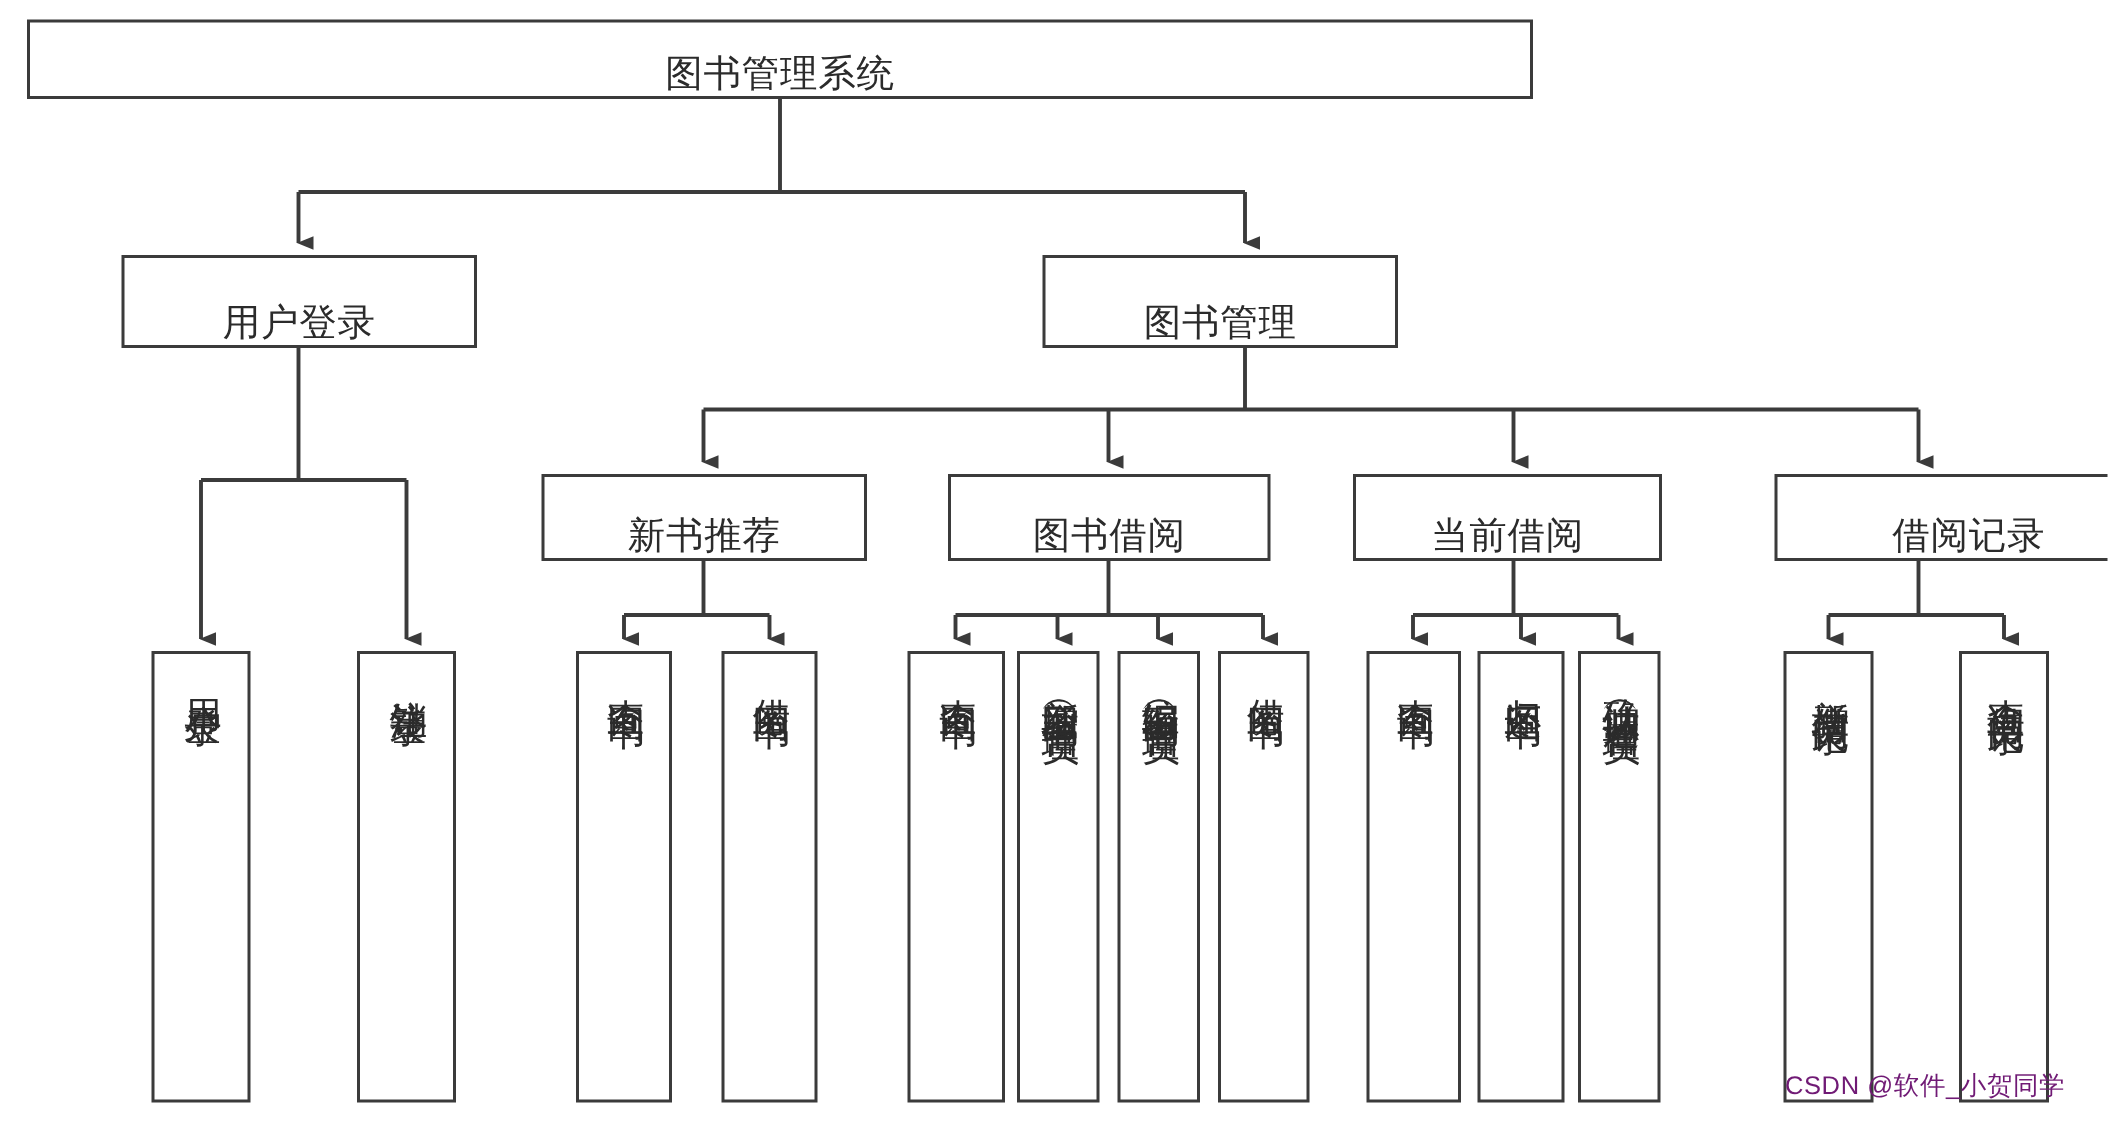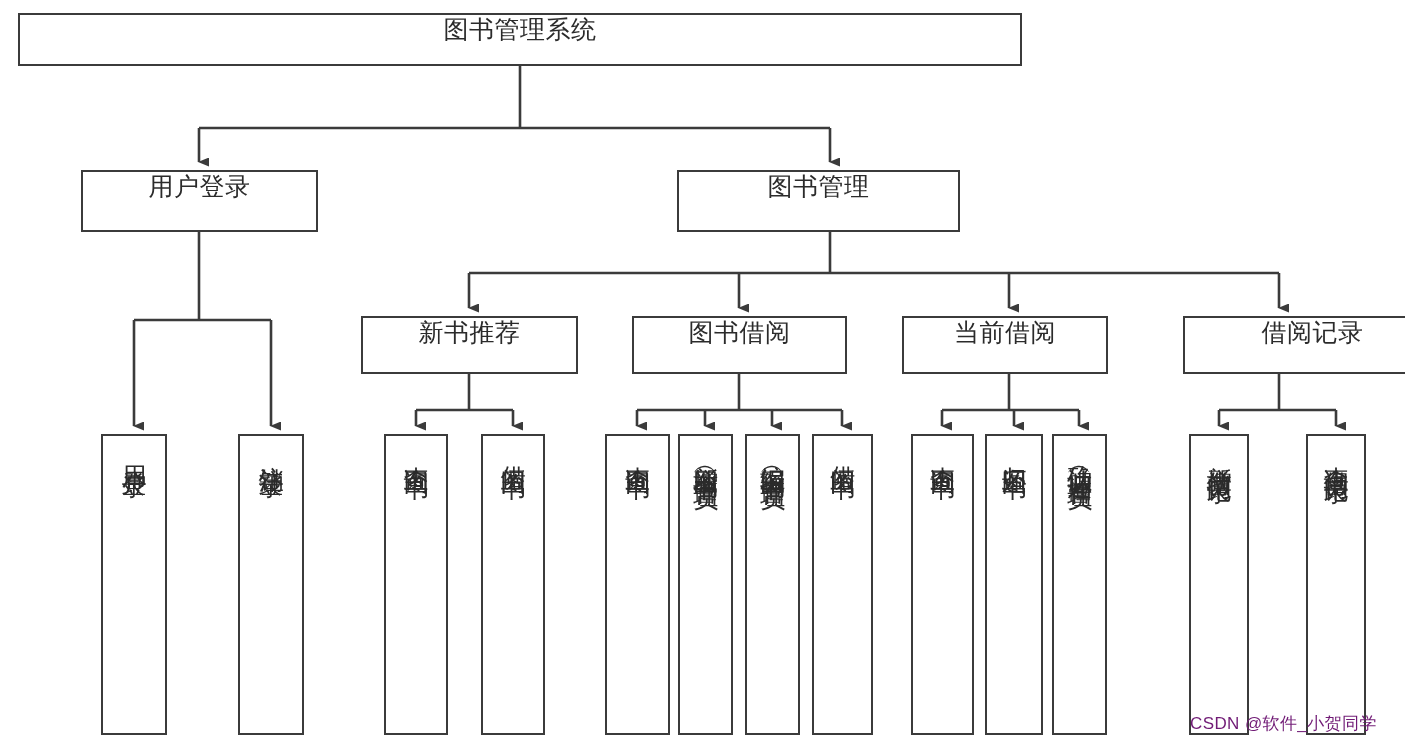--- a/index.html
+++ b/index.html
@@ -1,21 +1,21 @@
 <!DOCTYPE html>
 <html><head>
 <meta charset="utf-8">
 <style>
   html,body{margin:0;padding:0;background:#ffffff;}
   body{width:1405px;height:747px;overflow:hidden;
        font-family:"Liberation Sans","DejaVu Sans",sans-serif;}
   #stage{position:relative;width:1405px;height:747px;background:#ffffff;}
   svg#wires{position:absolute;left:0;top:0;width:1405px;height:747px;}
   .node{position:absolute;box-sizing:border-box;background:#ffffff;
-        border:2.5px solid #3b3b3b;display:flex;align-items:flex-start;
+        border:2.5px solid #3b3b3b;display:flex;align-items:flex-end;
         justify-content:center;color:#2b2b2b;}
   .node .lbl{display:block;white-space:nowrap;line-height:1.18;}
   .node.h .lbl{font-size:25px;letter-spacing:.5px;}
   .node.v{align-items:flex-start;padding-top:10px;}
   .node.v .lbl{writing-mode:vertical-rl;text-orientation:upright;
                font-size:25px;letter-spacing:3px;}
   .wm{position:absolute;left:1190px;top:712px;font-size:17px;color:#701a75;
       white-space:nowrap;letter-spacing:.4px;}
 </style>
 </head>
@@ -73,21 +73,21 @@
     </g>
   </svg>
 
   <div class="node h" style="left:18px;top:13px;width:1004px;height:53px;">
     <span class="lbl">图书管理系统</span>
   </div>
 
   <div class="node h" style="left:81px;top:170px;width:237px;height:62px;">
     <span class="lbl">用户登录</span>
   </div>
-  <div class="node h" style="left:677px;top:170px;width:283px;height:62px;">
+  <div class="node h" style="left:695px;top:170px;width:237px;height:62px;">
     <span class="lbl">图书管理</span>
   </div>
 
   <div class="node h" style="left:361px;top:316px;width:217px;height:58px;">
     <span class="lbl">新书推荐</span>
   </div>
   <div class="node h" style="left:632px;top:316px;width:215px;height:58px;">
     <span class="lbl">图书借阅</span>
   </div>
   <div class="node h" style="left:902px;top:316px;width:206px;height:58px;">

